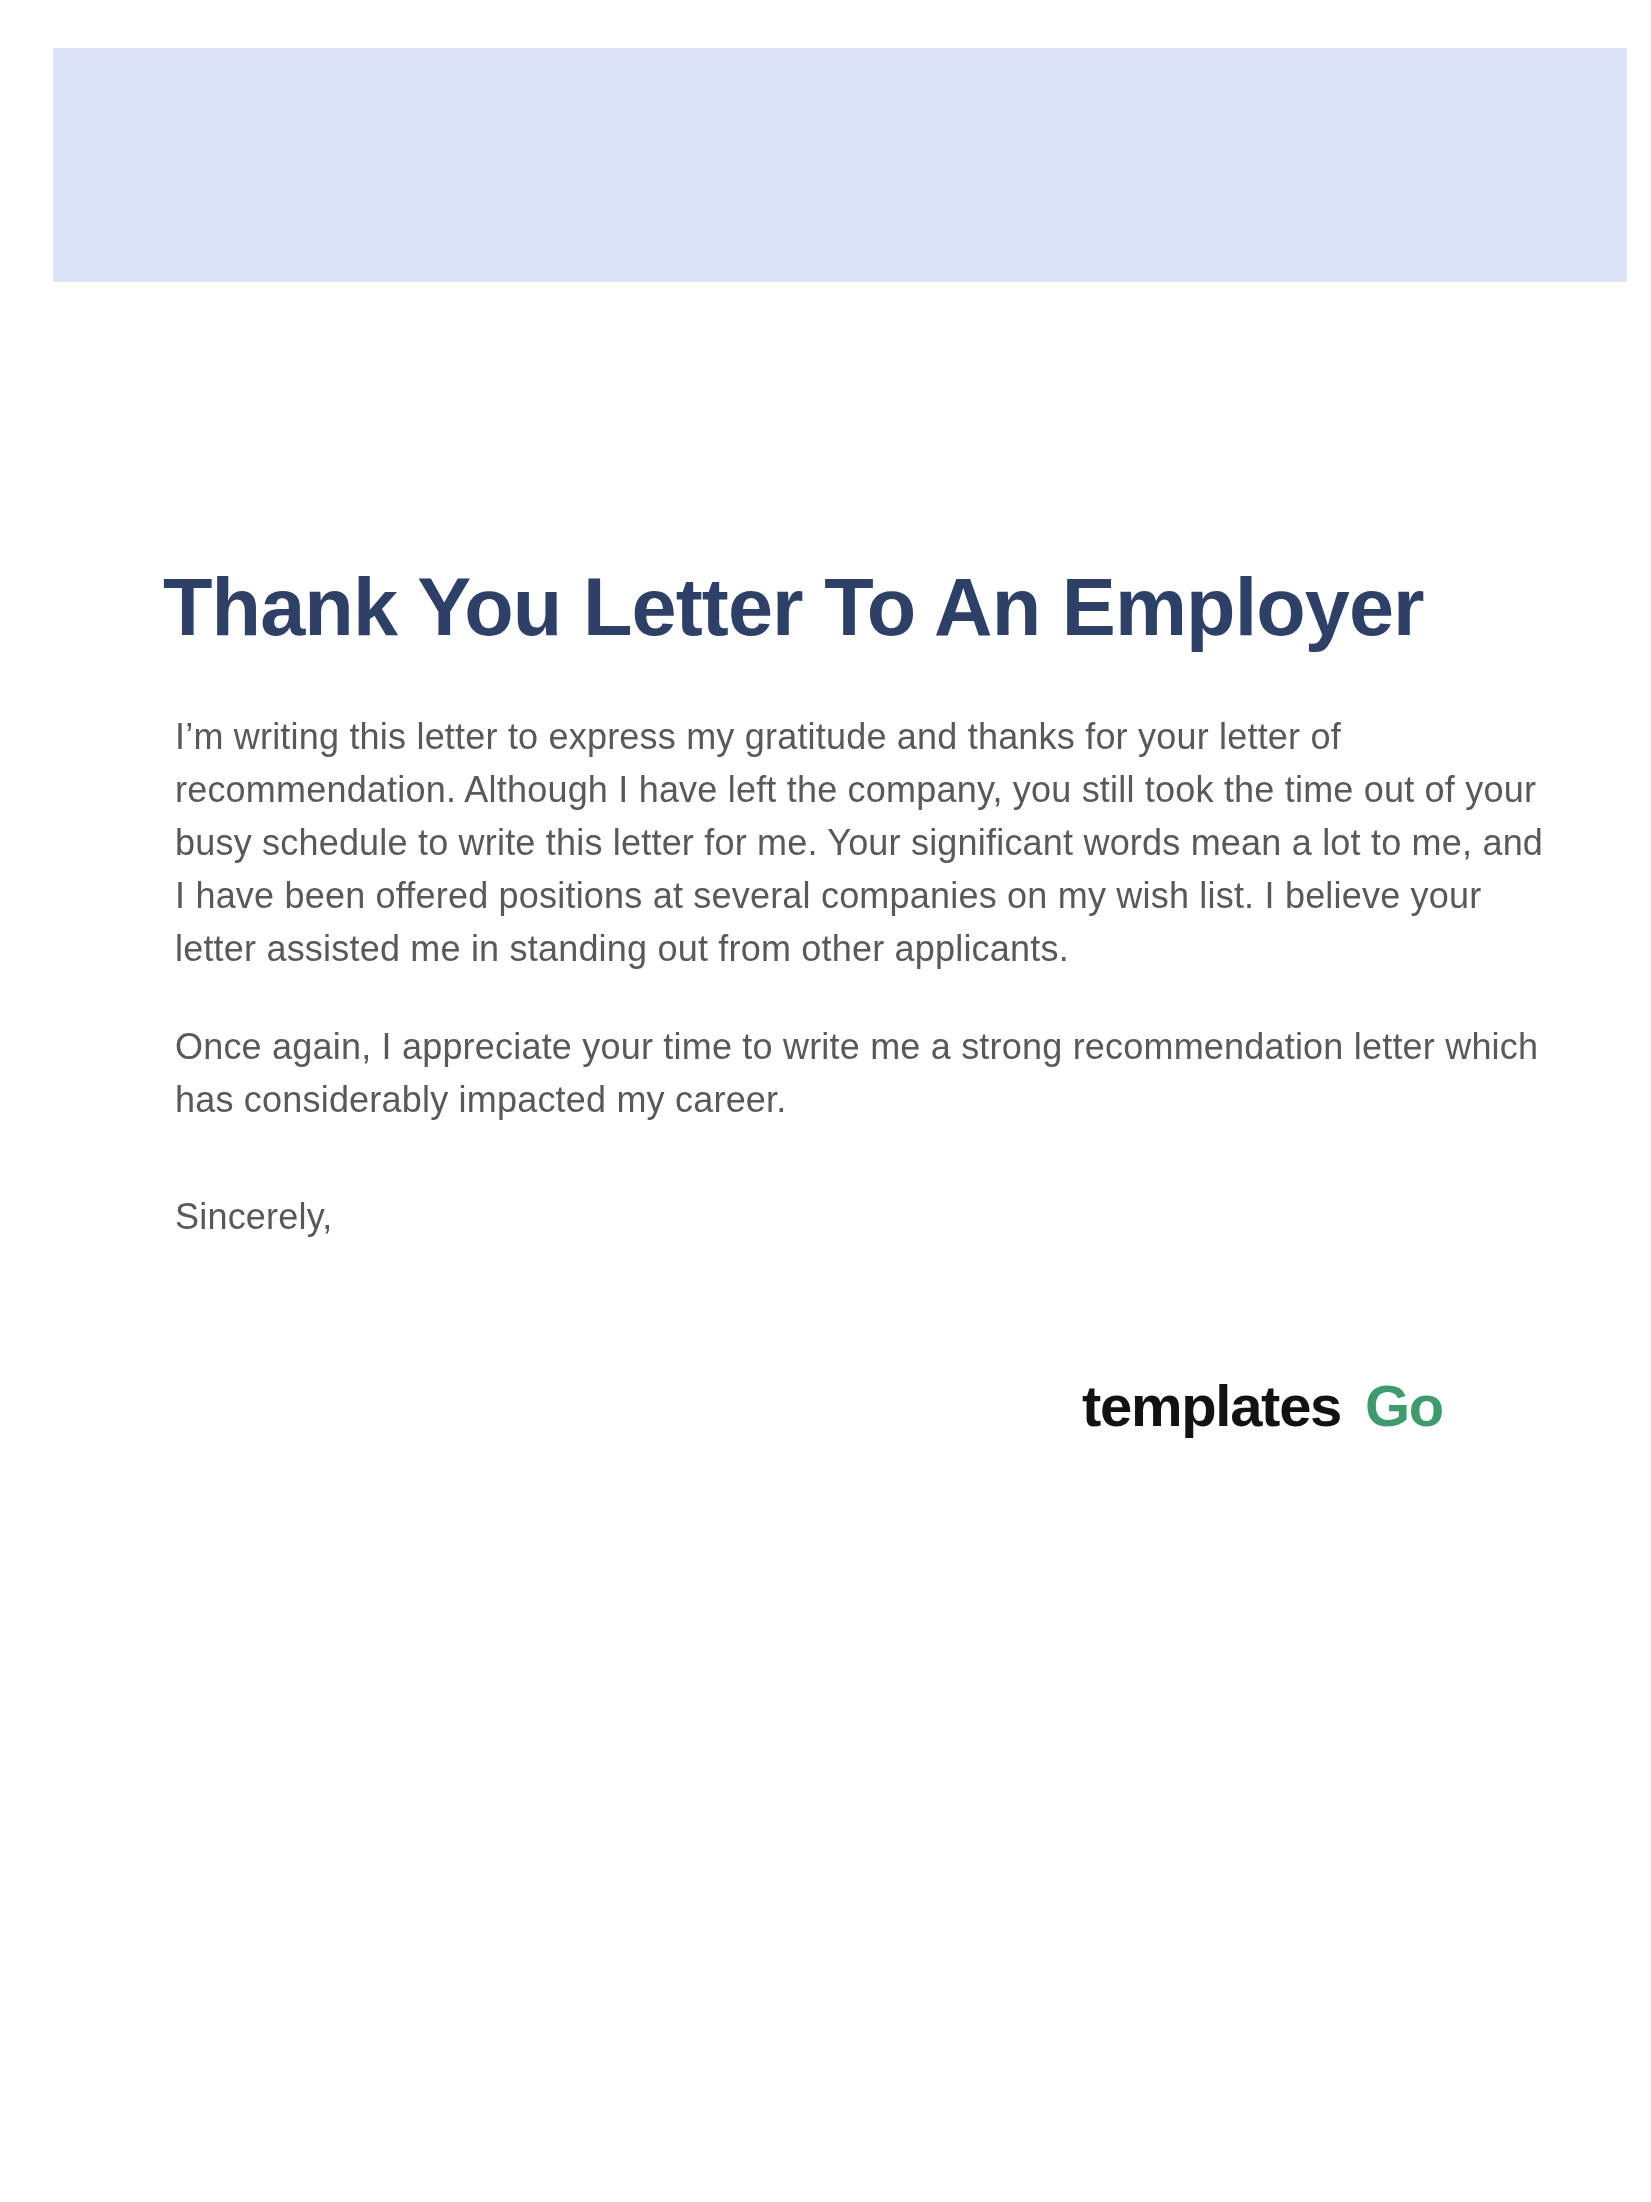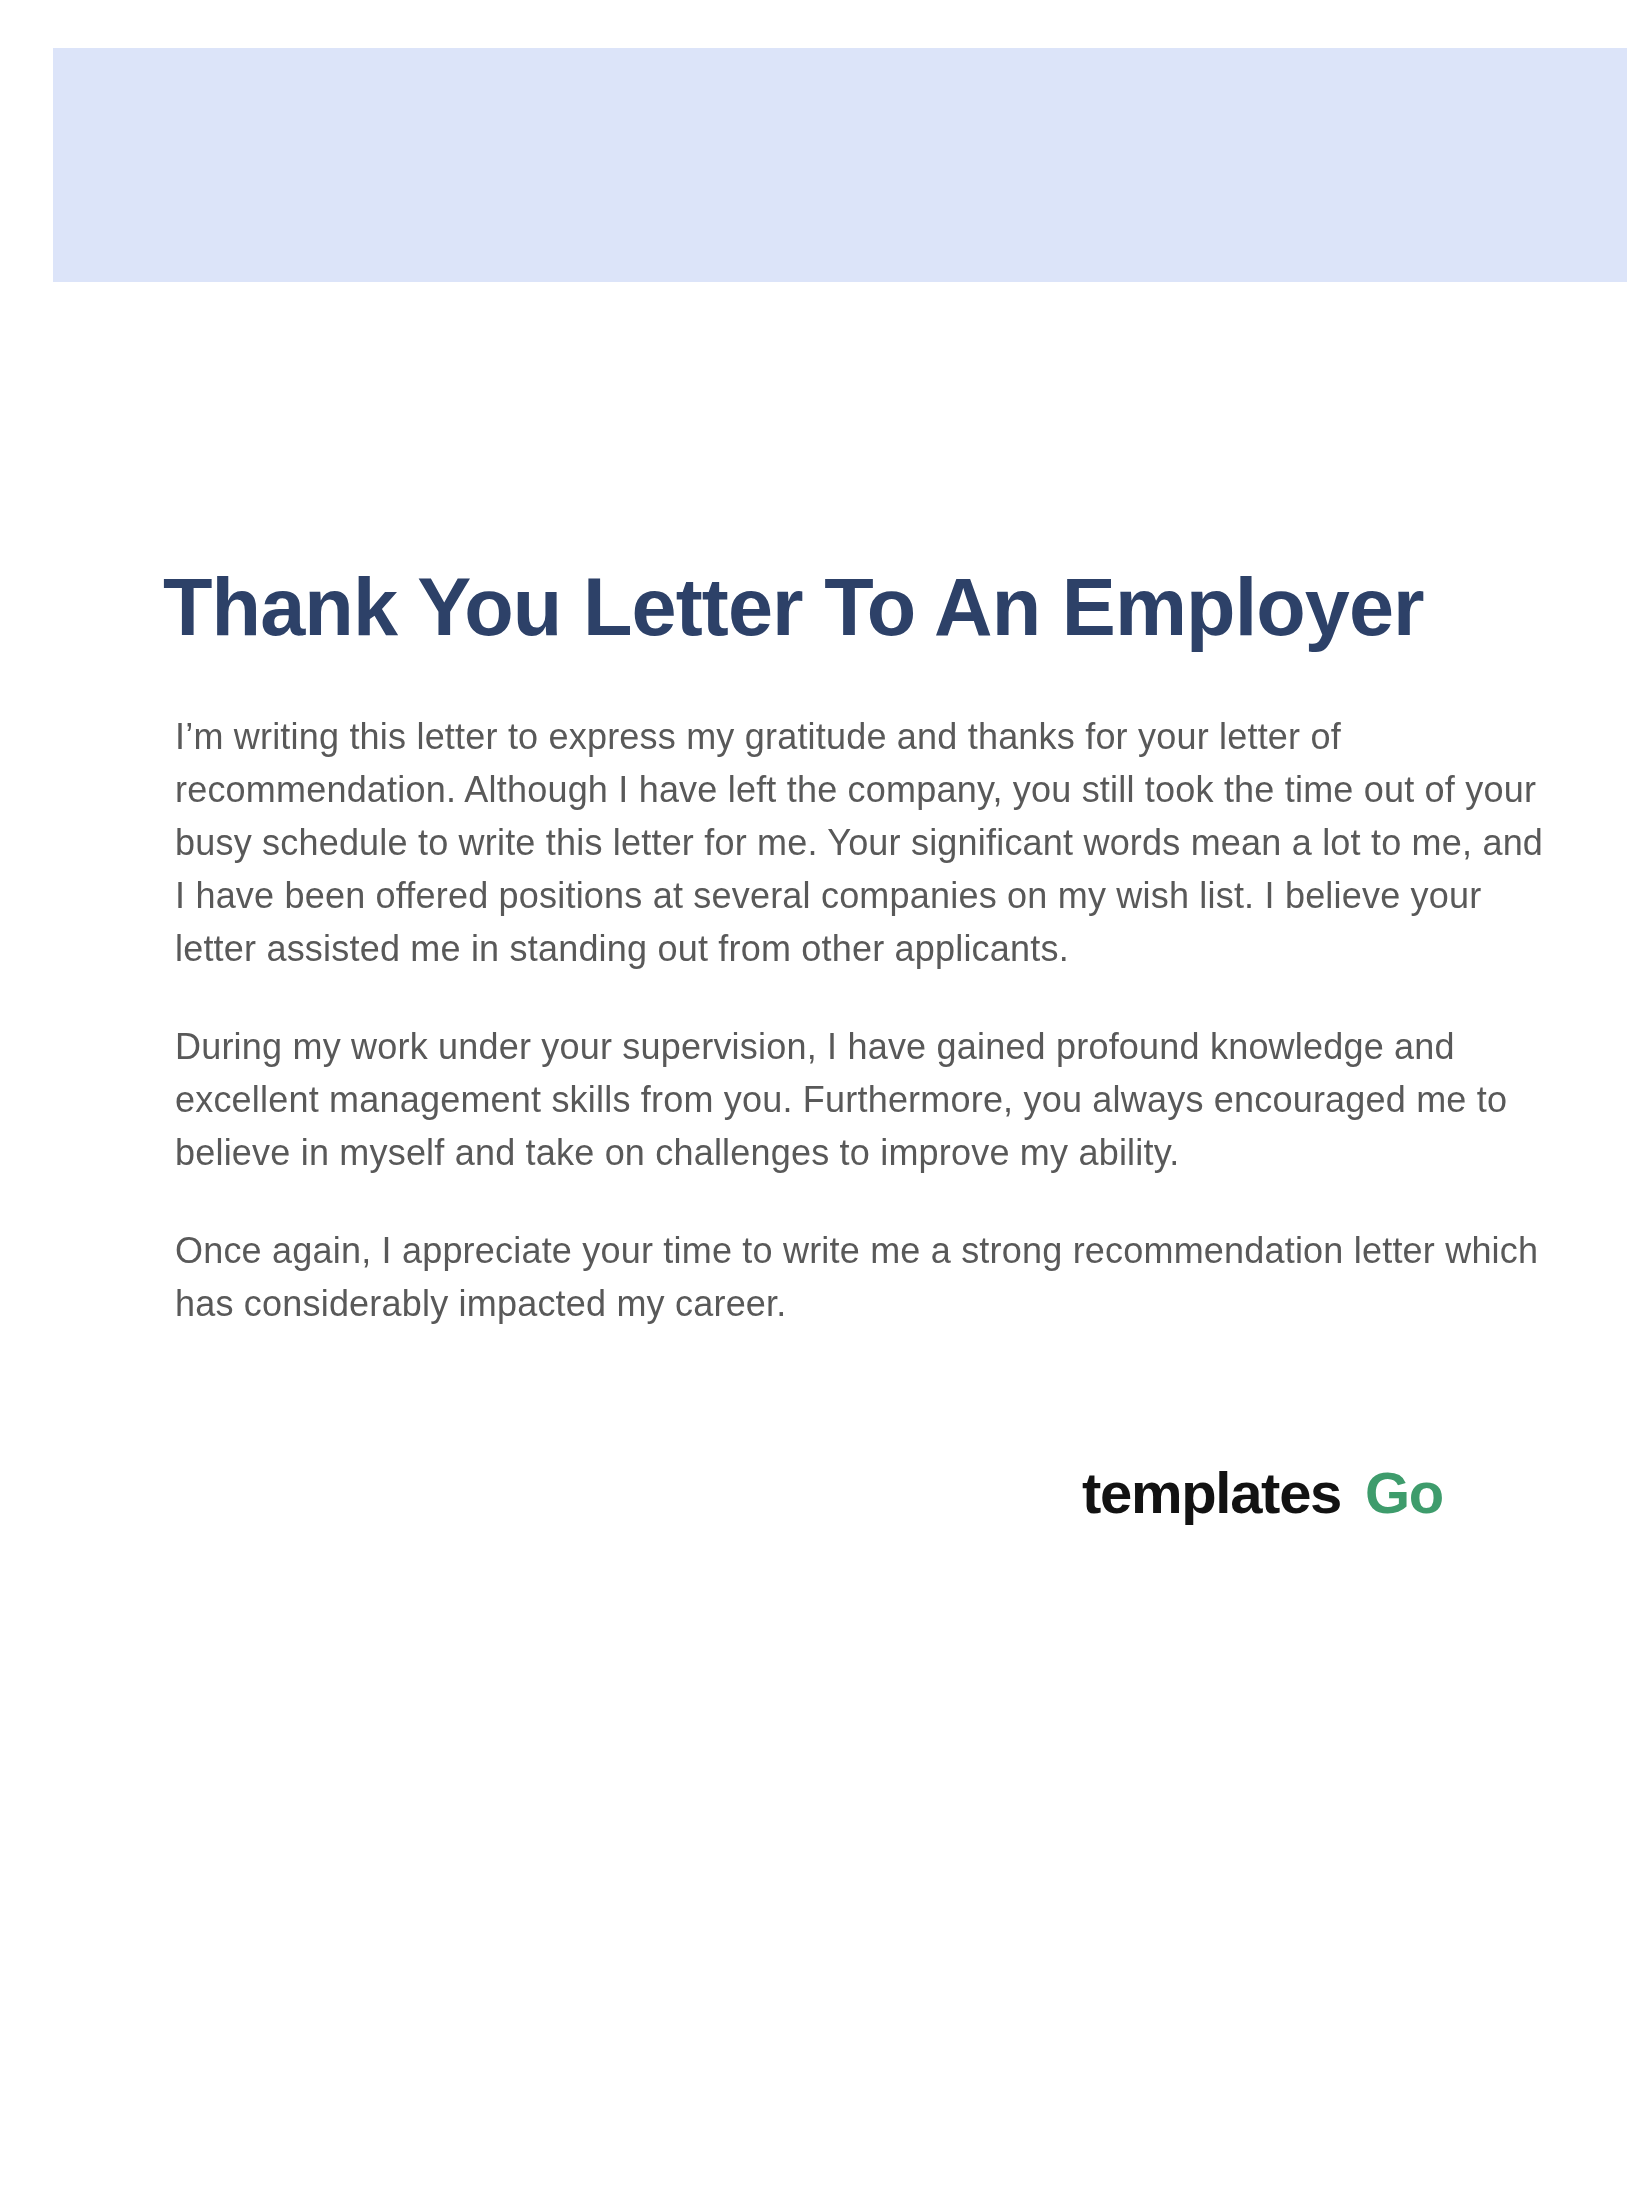--- a/index.html
+++ b/index.html
@@ -105,24 +105,24 @@
   <div class="header-band"></div>
 
   <div class="content">
 
     <h1 class="letter-title">Thank You Letter To An Employer</h1>
 
 
     <div class="body-copy">
       <p class="para-1">I’m writing this letter to express my gratitude and thanks for your letter of recommendation. Although I have left the company, you still took the time out of your busy schedule to write this letter for me. Your significant words mean a lot to me, and I have been offered positions at several companies on my wish list. I believe your letter assisted me in standing out from other applicants.</p>
 
-      <p class="para-2">During my work under your supervision, I have gained profound knowledge and excellent management skills from you. Furthermore, you always encouraged me to believe in myself and take on challenges to improve my ability.</p>
 
       <p class="para-3">Once again, I appreciate your time to write me a strong recommendation letter which has considerably impacted my career.</p>
 
+      <p class="closing">Sincerely,</p>
 
     </div>
 
     <div class="logo-row">
       <div class="brand-logo">
         <span class="logo-primary">templates</span><span class="logo-accent">Go</span>
       </div>
     </div>
 
   </div>

